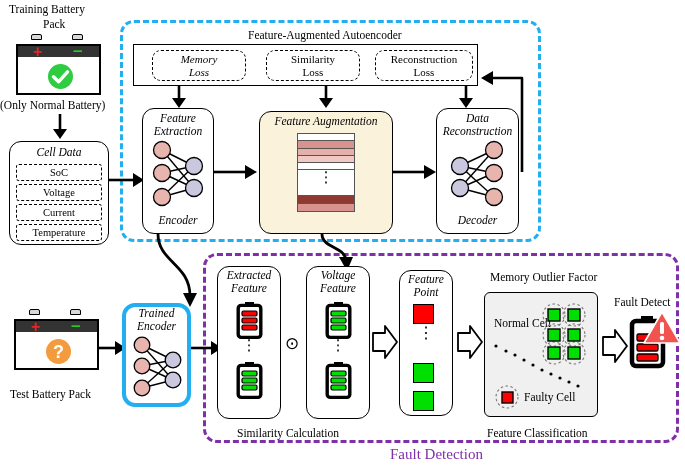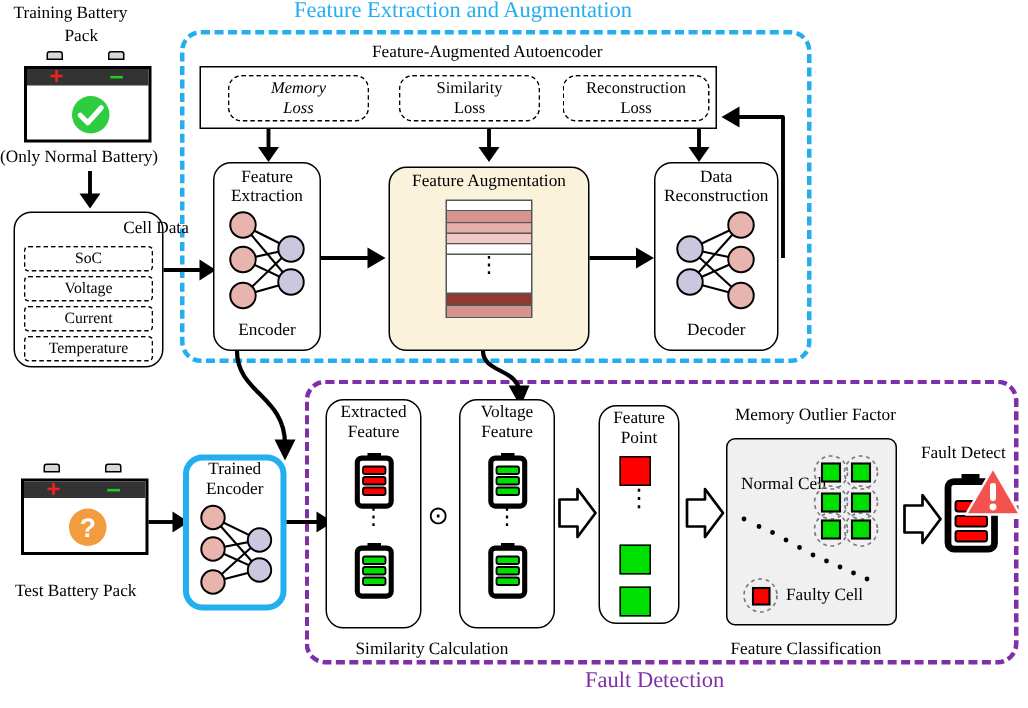--- a/index.html
+++ b/index.html
@@ -46,20 +46,21 @@
   .mod-blue{
     border:4px solid #22AEEF;
     border-radius:13px;
     background:#fff;
   }
   .mod-label{
     position:absolute;left:0;right:0;
     text-align:center;
     font-size:11.5px;
     line-height:1.1;
+    font-style:italic;
   }
 
   
   .rect{
     position:absolute;
     border:1.6px solid #000;
     background:#fff;
     box-sizing:border-box;
   }
   .dashbox{
@@ -129,21 +130,20 @@
     text-align:center;
     letter-spacing:0;
   }
 </style>
 </head>
 <body>
 
 <div id="root">
 
   <div class="group-blue" style="left:120px;top:20px;width:421px;height:222px;"></div>
-  <div class="group-title title-blue" style="left:196px;top:-1px;">Feature Extraction and Augmentation</div>
   <div class="caption" style="left:248px;top:29px;font-family:Liberation Serif, serif;">Feature-Augmented Autoencoder</div>
 
   <div class="group-purple" style="left:203px;top:253px;width:476px;height:190px;"></div>
   <div class="group-title title-purple" style="left:390px;top:446px;">Fault Detection</div>
 
   <div class="caption" style="left:9px;top:3px;">Training Battery</div>
   <div class="caption" style="left:43px;top:18px;">Pack</div>
 
   <div class="battery" style="left:16px;top:38px;width:85px;height:57px;">
     <div class="bat-term" style="left:15px;"></div>
@@ -159,21 +159,21 @@
     </div>
   </div>
   <div class="caption" style="left:0px;top:99px;">(Only Normal Battery)</div>
 
   <svg class="abs" style="left:50px;top:114px;" width="20" height="26">
     <line x1="10" y1="0" x2="10" y2="16" stroke="#000" stroke-width="2.6"></line>
     <polygon points="3,15 17,15 10,25" fill="#000"></polygon>
   </svg>
 
   <div class="mod" style="left:9px;top:141px;width:100px;height:104px;"></div>
-  <div class="mod-label" style="left:9px;top:146px;width:100px;padding-left:45px;">Cell Data</div>
+  <div class="mod-label" style="left:9px;top:146px;width:100px;">Cell Data</div>
   <div class="dashbox-sq" style="left:16px;top:164px;width:86px;height:17px;">SoC</div>
   <div class="dashbox-sq" style="left:16px;top:184px;width:86px;height:17px;">Voltage</div>
   <div class="dashbox-sq" style="left:16px;top:204px;width:86px;height:17px;">Current</div>
   <div class="dashbox-sq" style="left:16px;top:224px;width:86px;height:17px;">Temperature</div>
 
   <svg class="abs" style="left:109px;top:170px;" width="36" height="20">
     <line x1="0" y1="10" x2="25" y2="10" stroke="#000" stroke-width="2.6"></line>
     <polygon points="24,3 24,17 35,10" fill="#000"></polygon>
   </svg>
 

